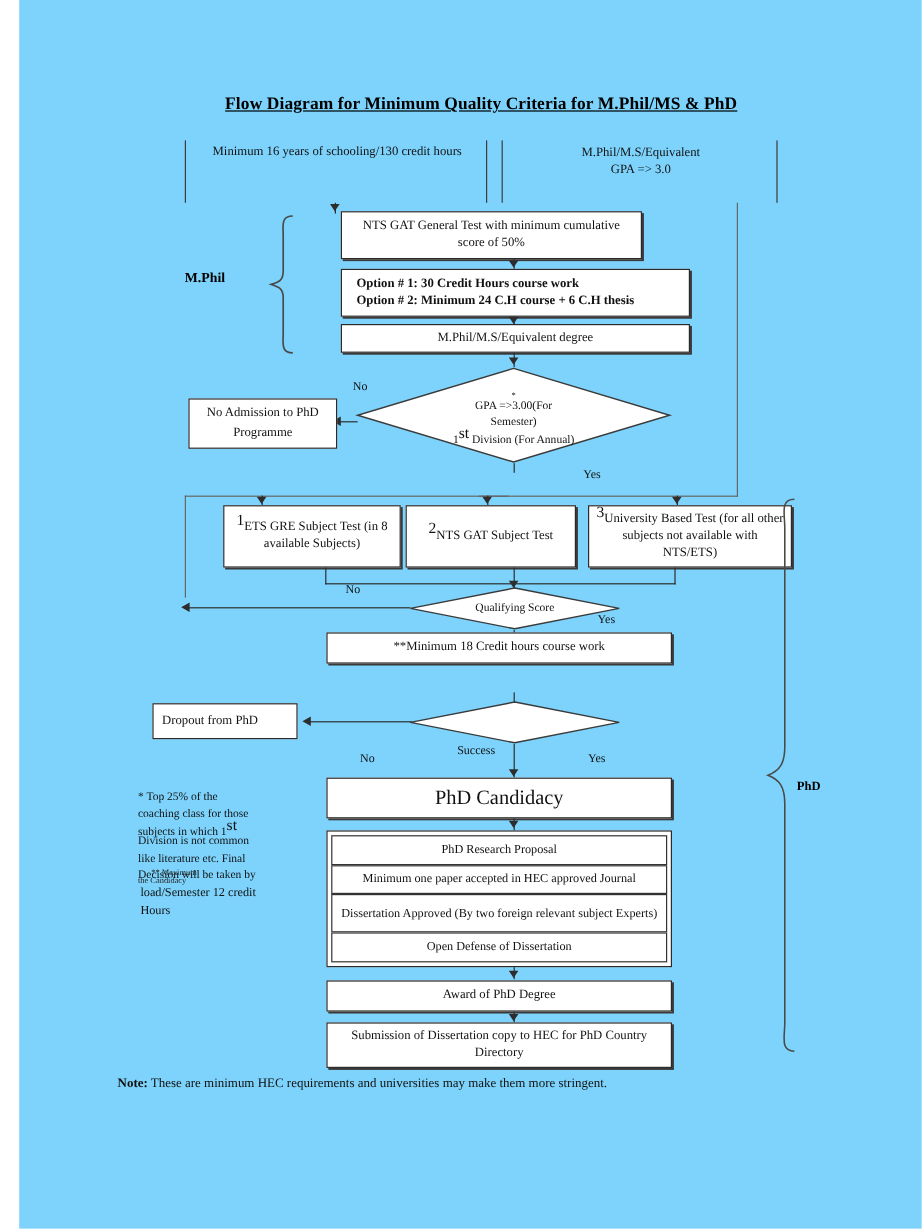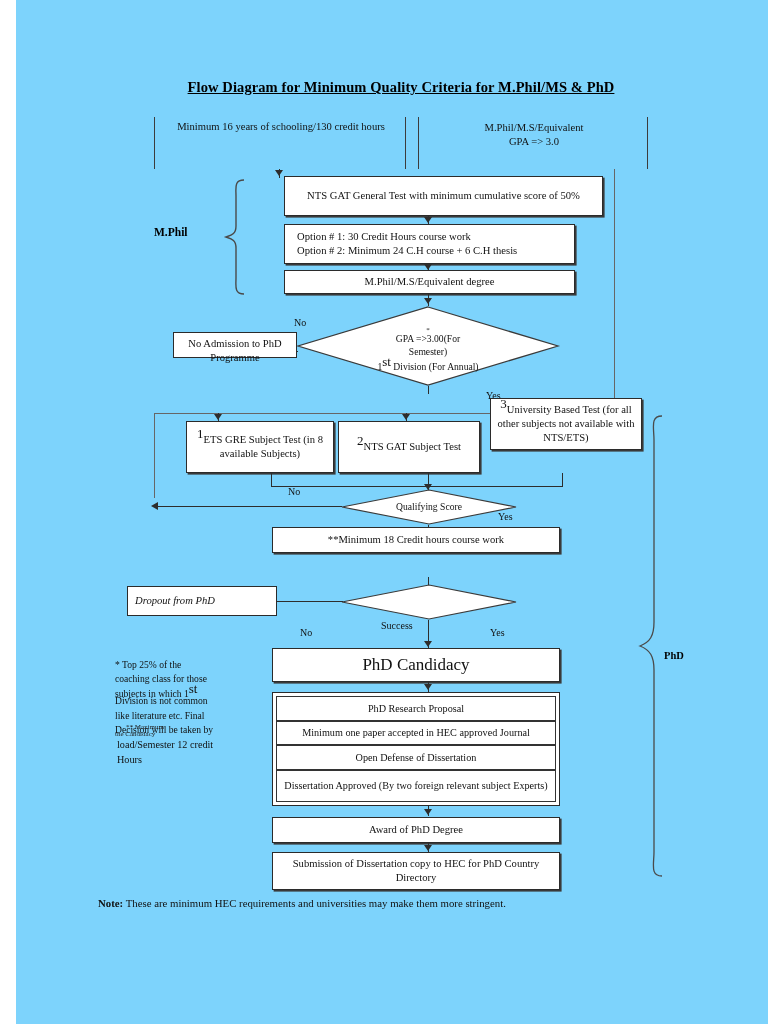--- a/index.html
+++ b/index.html
@@ -202,26 +202,26 @@
   <div class="abs arrow-down" style="left:259px; top:170px;"></div>
 
   <div class="abs ln-v thin" style="left:598px; top:169px; height:245px;"></div>
   <div class="abs ln-h thin" style="left:383px; top:413px; width:216px;"></div>
 
   <div class="abs" id="mphil-label">M.Phil</div>
   <svg class="abs" style="left:198px; top:178px;" width="34" height="118" viewBox="0 0 34 118">
     <path d="M30 2 C20 2 22 10 22 18 L22 48 C22 56 18 57 12 59 C18 61 22 62 22 70 L22 100 C22 108 20 116 30 116" fill="none" stroke="#4a4a4a" stroke-width="1.4"></path>
   </svg>
 
-  <div class="abs box shadow" style="left:268px; top:176px; width:319px; height:40px;">NTS GAT General Test with minimum cumulative score of 50%</div>
+  <div class="abs box shadow" style="left:268px; top:176px; width:251px; height:40px;">NTS GAT General Test with minimum cumulative score of 50%</div>
 
   <div class="abs ln-v" style="left:412px; top:216px; height:9px;"></div>
   <div class="abs arrow-down" style="left:408px; top:217px;"></div>
 
-  <div class="abs box shadow" style="left:268px; top:224px; width:291px; height:40px; flex-direction:column; align-items:flex-start; justify-content:center; text-align:center; padding-left:12px;">
+  <div class="abs box shadow" style="left:268px; top:224px; width:291px; height:40px; flex-direction:column; align-items:flex-start; justify-content:center; text-align:center; padding-left:12px;font-weight:bold;">
     <div>Option # 1: 30 Credit Hours course work</div>
     <div>Option # 2: Minimum 24 C.H course + 6 C.H thesis</div>
   </div>
 
   <div class="abs ln-v" style="left:412px; top:264px; height:7px;"></div>
   <div class="abs arrow-down" style="left:408px; top:264px;"></div>
 
   <div class="abs box shadow" style="left:268px; top:270px; width:291px; height:24px;">M.Phil/M.S/Equivalent degree</div>
 
   <div class="abs ln-v" style="left:412px; top:294px; height:12px;"></div>
@@ -236,21 +236,21 @@
     <div class="diamond-label" style="top:40px;">Semester)</div>
     <div class="diamond-label" style="top:55px;">
       <span>1</span><span class="sup">st</span><span> Division (For Annual)</span>
     </div>
   </div>
 
   <div class="abs ln-h" style="left:266px; top:351px; width:16px;"></div>
   <div class="abs arrow-left" style="left:261px; top:347px;"></div>
   <div class="abs edge-label" style="left:278px; top:317px;">No</div>
 
-  <div class="abs box" style="left:157px; top:332px; width:124px; height:26px; flex-direction:column; align-items:center; justify-content:space-around; padding:4px 3px;">
+  <div class="abs box" style="left:141px; top:332px; width:124px; height:42px; flex-direction:column; align-items:center; justify-content:space-around; padding:4px 3px;">
     <div>No Admission to PhD</div>
     <div>Programme</div>
   </div>
 
   <div class="abs edge-label" style="left:470px; top:390px;">Yes</div>
   <div class="abs ln-v" style="left:412px; top:386px; height:8px;"></div>
 
   <div class="abs ln-h thin" style="left:138px; top:413px; width:270px;"></div>
   <div class="abs ln-v thin" style="left:138px; top:413px; height:85px;"></div>
 
@@ -264,21 +264,21 @@
   <div class="abs arrow-down" style="left:544px; top:414px;"></div>
 
   <div class="abs box shadow" style="left:170px; top:421px; width:148px; height:52px;">
     <span><span class="sup">1</span><span>ETS GRE Subject Test (in 8 available Subjects)</span></span>
   </div>
 
   <div class="abs box shadow" style="left:322px; top:421px; width:142px; height:52px;">
     <span><span class="sup">2</span><span>NTS GAT Subject Test</span></span>
   </div>
 
-  <div class="abs box shadow" style="left:474px; top:398px; width:152px; height:52px;">
+  <div class="abs box shadow" style="left:474px; top:421px; width:170px; height:52px;">
     <span><span class="sup">3</span><span>University Based Test (for all other subjects not available with NTS/ETS)</span></span>
   </div>
 
   <div class="abs ln-v" style="left:255px; top:473px; height:14px;"></div>
   <div class="abs ln-h" style="left:255px; top:486px; width:158px;"></div>
 
   <div class="abs ln-v" style="left:546px; top:473px; height:14px;"></div>
   <div class="abs ln-h" style="left:412px; top:486px; width:135px;"></div>
 
   <div class="abs ln-v" style="left:412px; top:473px; height:18px;"></div>
@@ -307,37 +307,37 @@
     <svg class="diamond-svg" width="176" height="36" viewBox="0 0 176 36">
       <polygon points="88,1 175,18 88,35 1,18" fill="#ffffff" stroke="#3a3a3a" stroke-width="1.2"></polygon>
     </svg>
   </div>
   <div class="abs edge-label" style="left:365px; top:620px;">Success</div>
 
   <div class="abs ln-h" style="left:240px; top:601px; width:87px;"></div>
   <div class="abs arrow-left" style="left:236px; top:597px;"></div>
   <div class="abs edge-label" style="left:284px; top:627px;">No</div>
 
-  <div class="abs box" style="left:111px; top:586px; width:150px; height:30px; justify-content:flex-start; padding-left:7px;font-style:italic;">Dropout from PhD</div>
+  <div class="abs box" style="left:111px; top:586px; width:121px; height:30px; justify-content:flex-start; padding-left:7px;">Dropout from PhD</div>
 
   <div class="abs edge-label" style="left:474px; top:627px;">Yes</div>
 
   <div class="abs ln-v" style="left:412px; top:620px; height:28px;"></div>
   <div class="abs arrow-down" style="left:408px; top:641px;"></div>
 
   <div class="abs box shadow" style="left:256px; top:648px; width:288px; height:34px; font-size:17px;">PhD Candidacy</div>
 
   <div class="abs ln-v" style="left:412px; top:682px; height:10px;"></div>
   <div class="abs arrow-down" style="left:408px; top:684px;"></div>
 
   <div class="abs" id="research-group">
     <div class="sub-box">PhD Research Proposal</div>
     <div class="sub-box">Minimum one paper accepted in HEC approved Journal</div>
+    <div class="sub-box big">Dissertation Approved (By two foreign relevant subject Experts)</div>
     <div class="sub-box">Open Defense of Dissertation</div>
-    <div class="sub-box big">Dissertation Approved (By two foreign relevant subject Experts)</div>
   </div>
 
   <div class="abs ln-v" style="left:412px; top:806px; height:10px;"></div>
   <div class="abs arrow-down" style="left:408px; top:809px;"></div>
 
   <div class="abs box shadow" style="left:256px; top:817px; width:288px; height:26px;">Award of PhD Degree</div>
 
   <div class="abs ln-v" style="left:412px; top:843px; height:9px;"></div>
   <div class="abs arrow-down" style="left:408px; top:845px;"></div>
 

